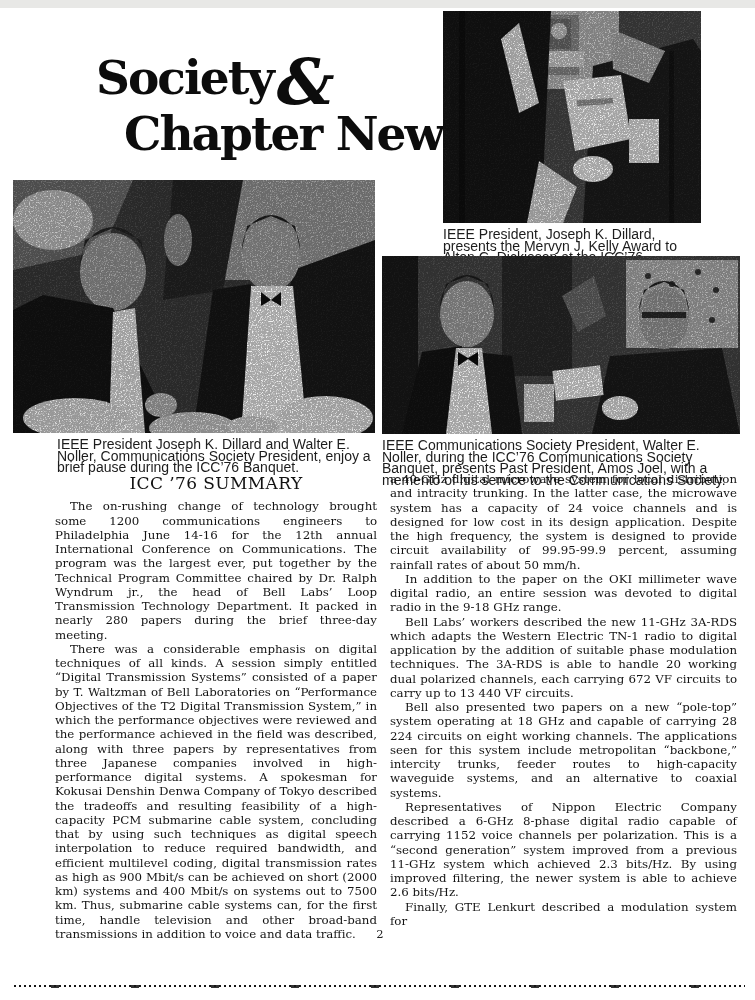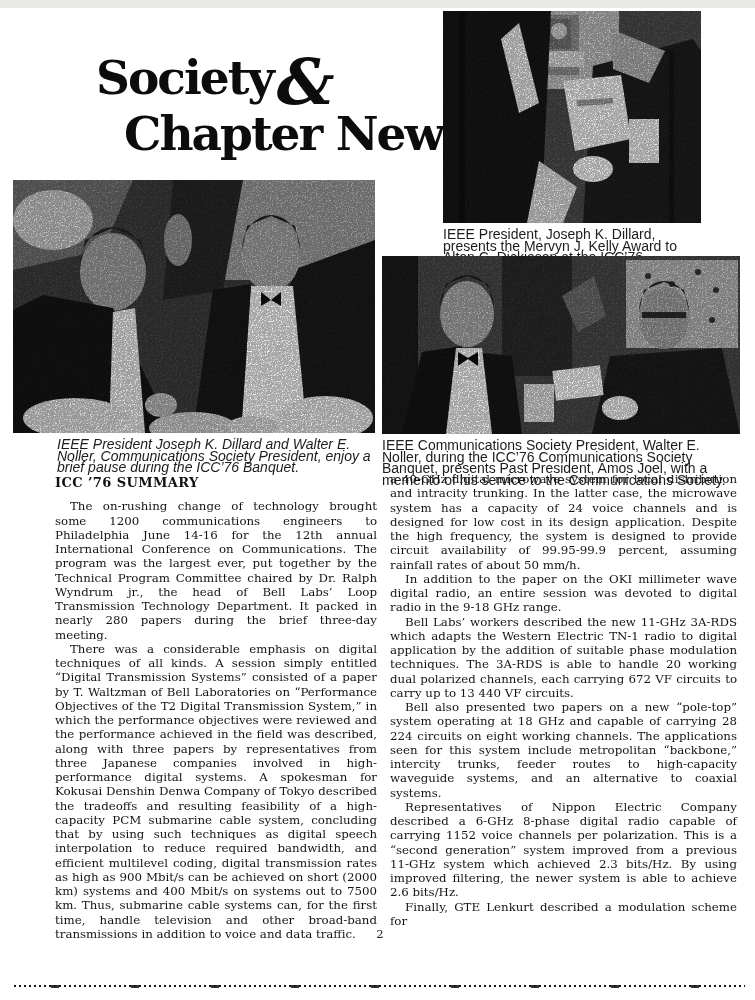--- a/index.html
+++ b/index.html
@@ -16,34 +16,34 @@
   .masthead .t2{font-size:47px;font-weight:bold;letter-spacing:-2px;line-height:1;margin-top:-4px;margin-left:28px;white-space:nowrap;}
 
   
   .photo{position:absolute;margin:0;padding:0;}
   .photo svg{display:block;background:#555;}
   .photo figcaption{
     font-family:"Liberation Sans",sans-serif;font-size:14px;line-height:11.6px;
     color:#1c1c1c;margin-top:6px;
   }
   .photo-a{left:13px;top:172px;width:362px;}
-  .photo-a figcaption{margin-left:44px;width:318px;font-style:italic;}
+  .photo-a figcaption{margin-left:44px;width:318px;}
   .photo-b{left:443px;top:3px;width:258px;}
   .photo-c{left:382px;top:248px;width:358px;}
 
   
   .col{
     position:absolute;text-align:justify;
     font-size:11.8px;line-height:14.25px;color:#141414;
     hyphens:auto;-webkit-hyphens:auto;
   }
   .col-left{left:55px;top:468px;width:322px;}
   .col-right{left:390px;top:464px;width:347px;}
   .col h2{
-    font-size:13px;font-weight:bold;text-align:left;
+    font-size:17px;font-weight:normal;text-align:center;
     letter-spacing:.4px;margin:0 0 9px 0;color:#111;
   }
   .col p{margin:0;text-indent:15px;}
   .col p.noindent{text-indent:0;}
 
   
   .page-number{
     position:absolute;left:370px;top:919px;width:20px;text-align:center;
     font-size:11.5px;color:#222;
   }
@@ -172,19 +172,19 @@
     <p>The on-rushing change of technology brought some 1200 communications engineers to Philadelphia June 14-16 for the 12th annual International Conference on Communications. The program was the largest ever, put together by the Technical Program Committee chaired by Dr. Ralph Wyndrum jr., the head of Bell Labs’ Loop Transmission Technology Department. It packed in nearly 280 papers during the brief three-day meeting.</p>
     <p>There was a considerable emphasis on digital techniques of all kinds. A session simply entitled “Digital Transmission Systems” consisted of a paper by T. Waltzman of Bell Laboratories on “Performance Objectives of the T2 Digital Transmission System,” in which the performance objectives were reviewed and the performance achieved in the field was described, along with three papers by representatives from three Japanese companies involved in high-performance digital systems. A spokesman for Kokusai Denshin Denwa Company of Tokyo described the tradeoffs and resulting feasibility of a high-capacity PCM submarine cable system, concluding that by using such techniques as digital speech interpolation to reduce required bandwidth, and efficient multilevel coding, digital transmission rates as high as 900 Mbit/s can be achieved on short (2000 km) systems and 400 Mbit/s on systems out to 7500 km. Thus, submarine cable systems can, for the first time, handle television and other broad-band transmissions in addition to voice and data traffic.</p>
   </section>
 
   <section class="col col-right">
     <p class="noindent">a 40-GHz digital microwave system for local distribution and intracity trunking. In the latter case, the microwave system has a capacity of 24 voice channels and is designed for low cost in its design application. Despite the high frequency, the system is designed to provide circuit availability of 99.95-99.9 percent, assuming rainfall rates of about 50 mm/h.</p>
     <p>In addition to the paper on the OKI millimeter wave digital radio, an entire session was devoted to digital radio in the 9-18 GHz range.</p>
     <p>Bell Labs’ workers described the new 11-GHz 3A-RDS which adapts the Western Electric TN-1 radio to digital application by the addition of suitable phase modulation techniques. The 3A-RDS is able to handle 20 working dual polarized channels, each carrying 672 VF circuits to carry up to 13 440 VF circuits.</p>
     <p>Bell also presented two papers on a new “pole-top” system operating at 18 GHz and capable of carrying 28 224 circuits on eight working channels. The applications seen for this system include metropolitan “backbone,” intercity trunks, feeder routes to high-capacity waveguide systems, and an alternative to coaxial systems.</p>
     <p>Representatives of Nippon Electric Company described a 6-GHz 8-phase digital radio capable of carrying 1152 voice channels per polarization. This is a “second generation” system improved from a previous 11-GHz system which achieved 2.3 bits/Hz. By using improved filtering, the newer system is able to achieve 2.6 bits/Hz.</p>
-    <p>Finally, GTE Lenkurt described a modulation scheme for</p>
+    <p>Finally, GTE Lenkurt described a modulation system for</p>
   </section>
 
   <div class="page-number">2</div>
   <div class="dotted-rule"></div>
 
 </div>
 
 </body></html>

